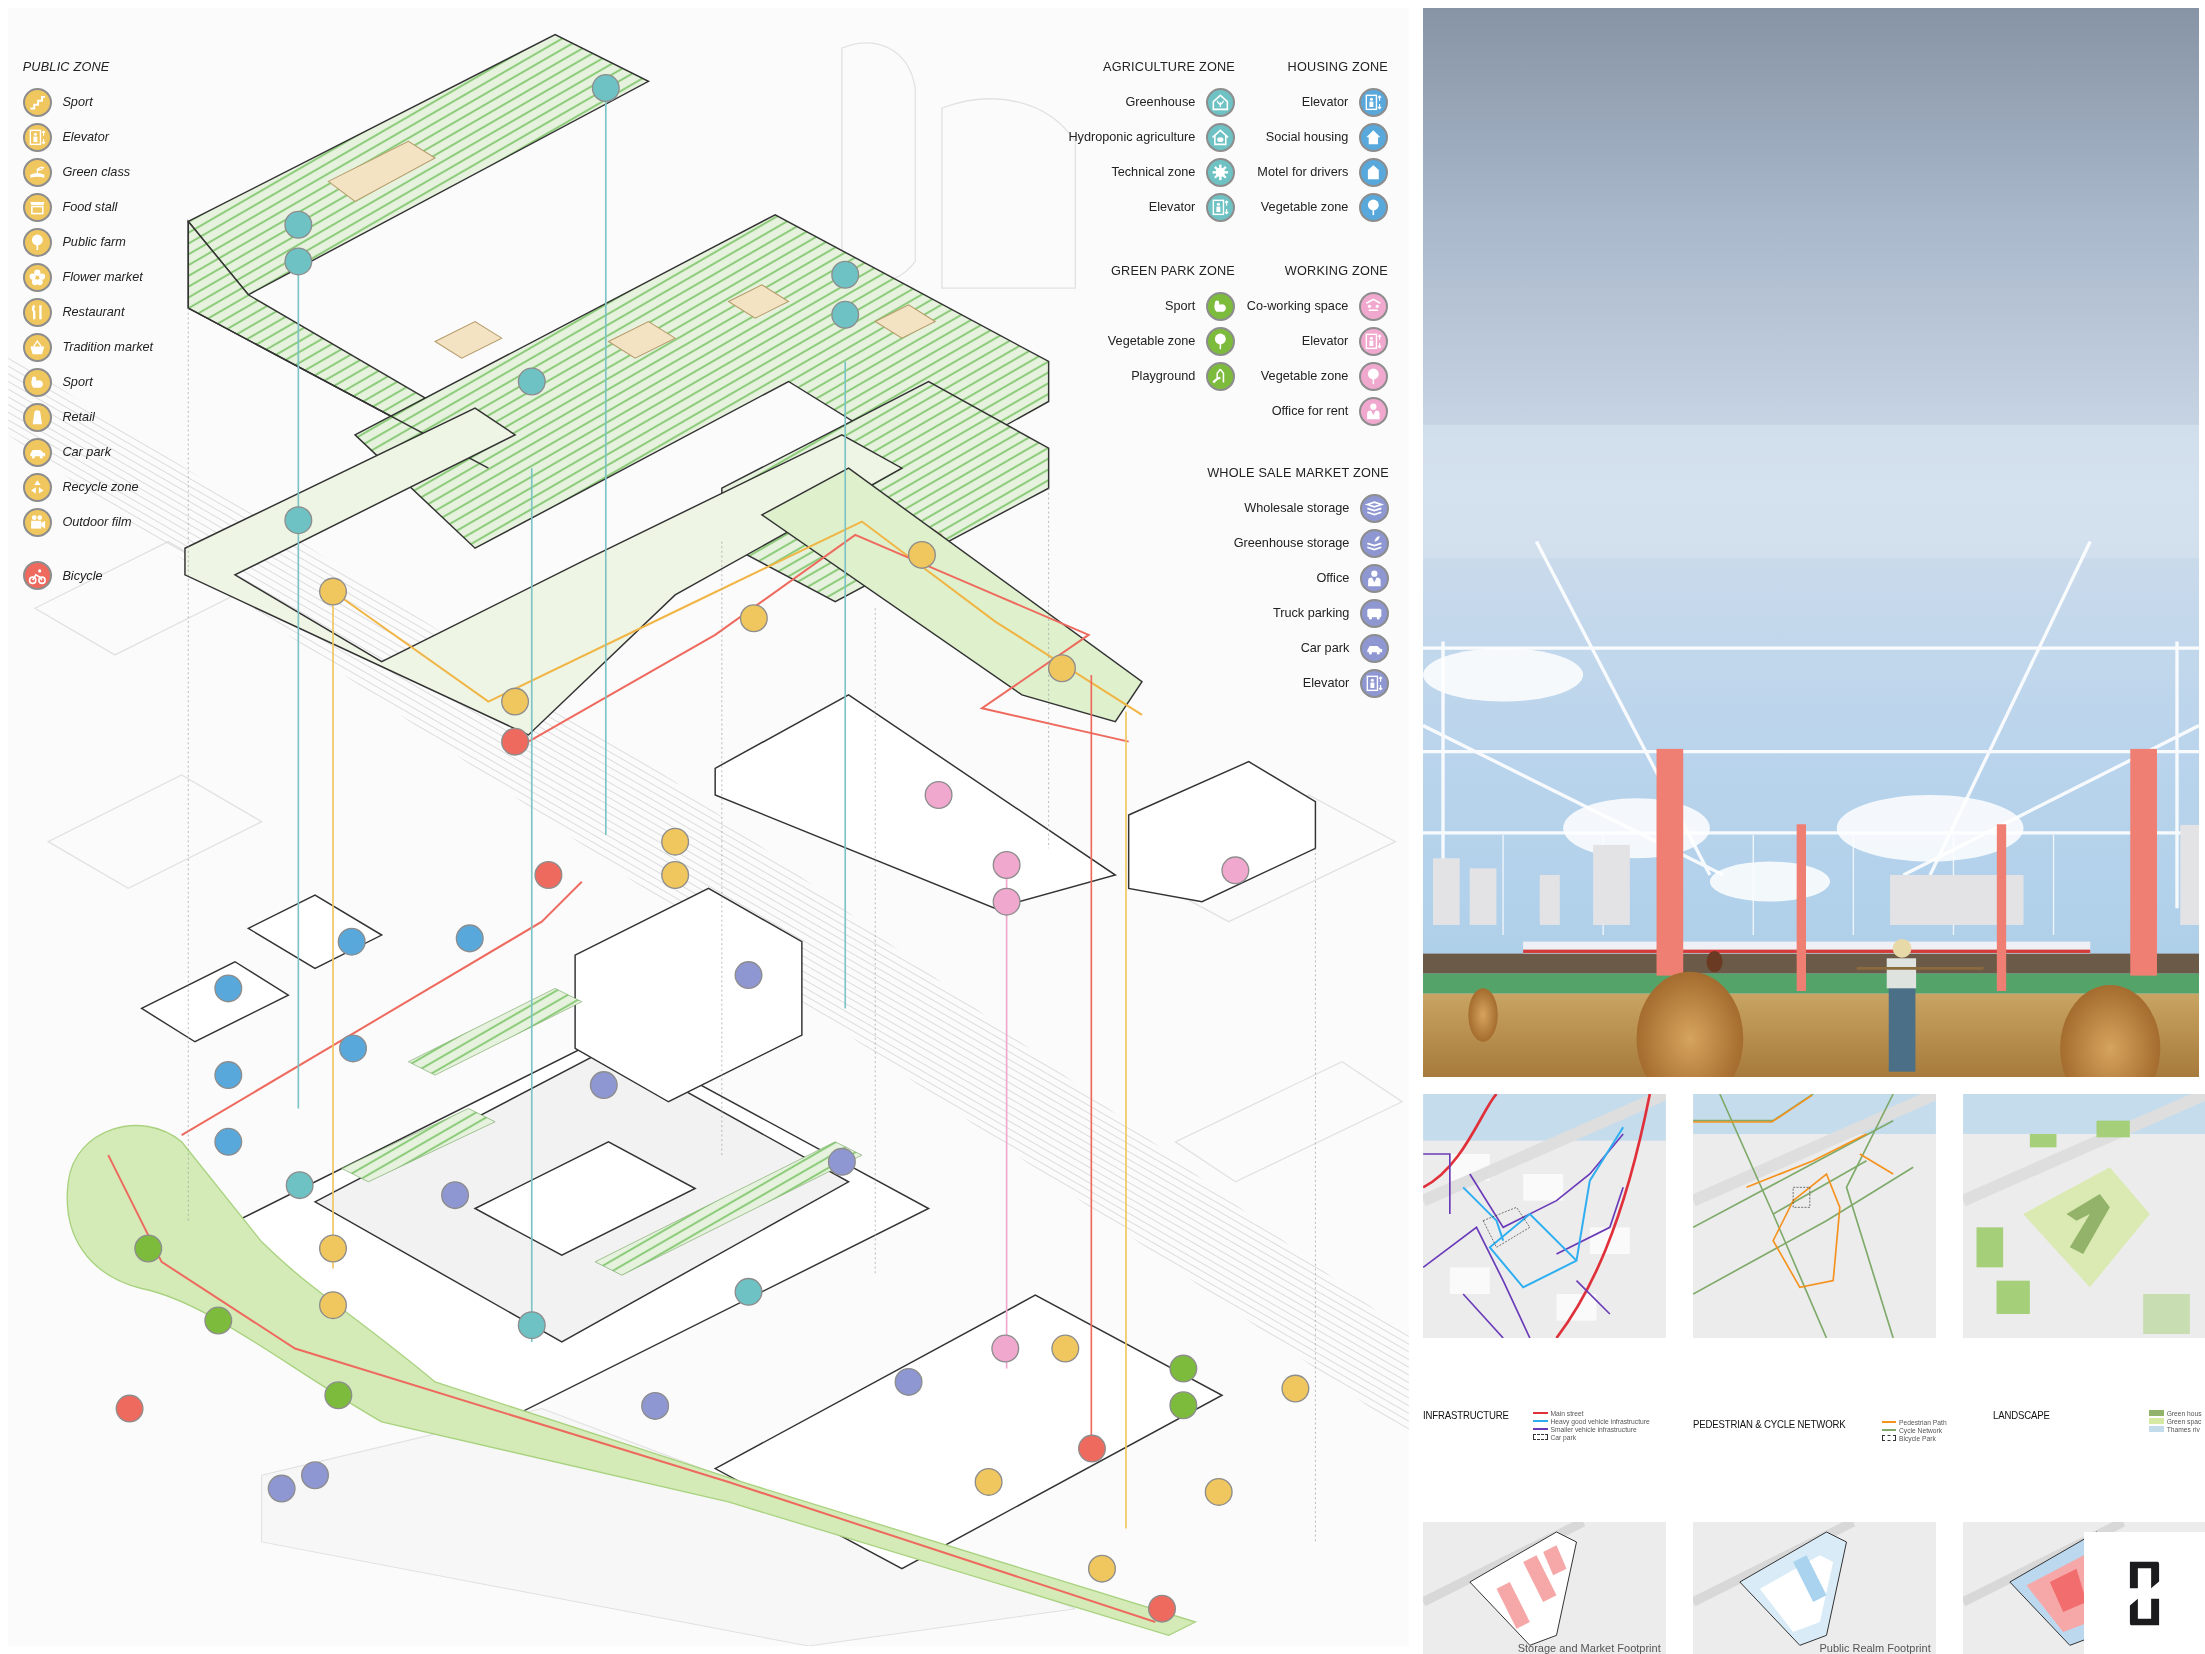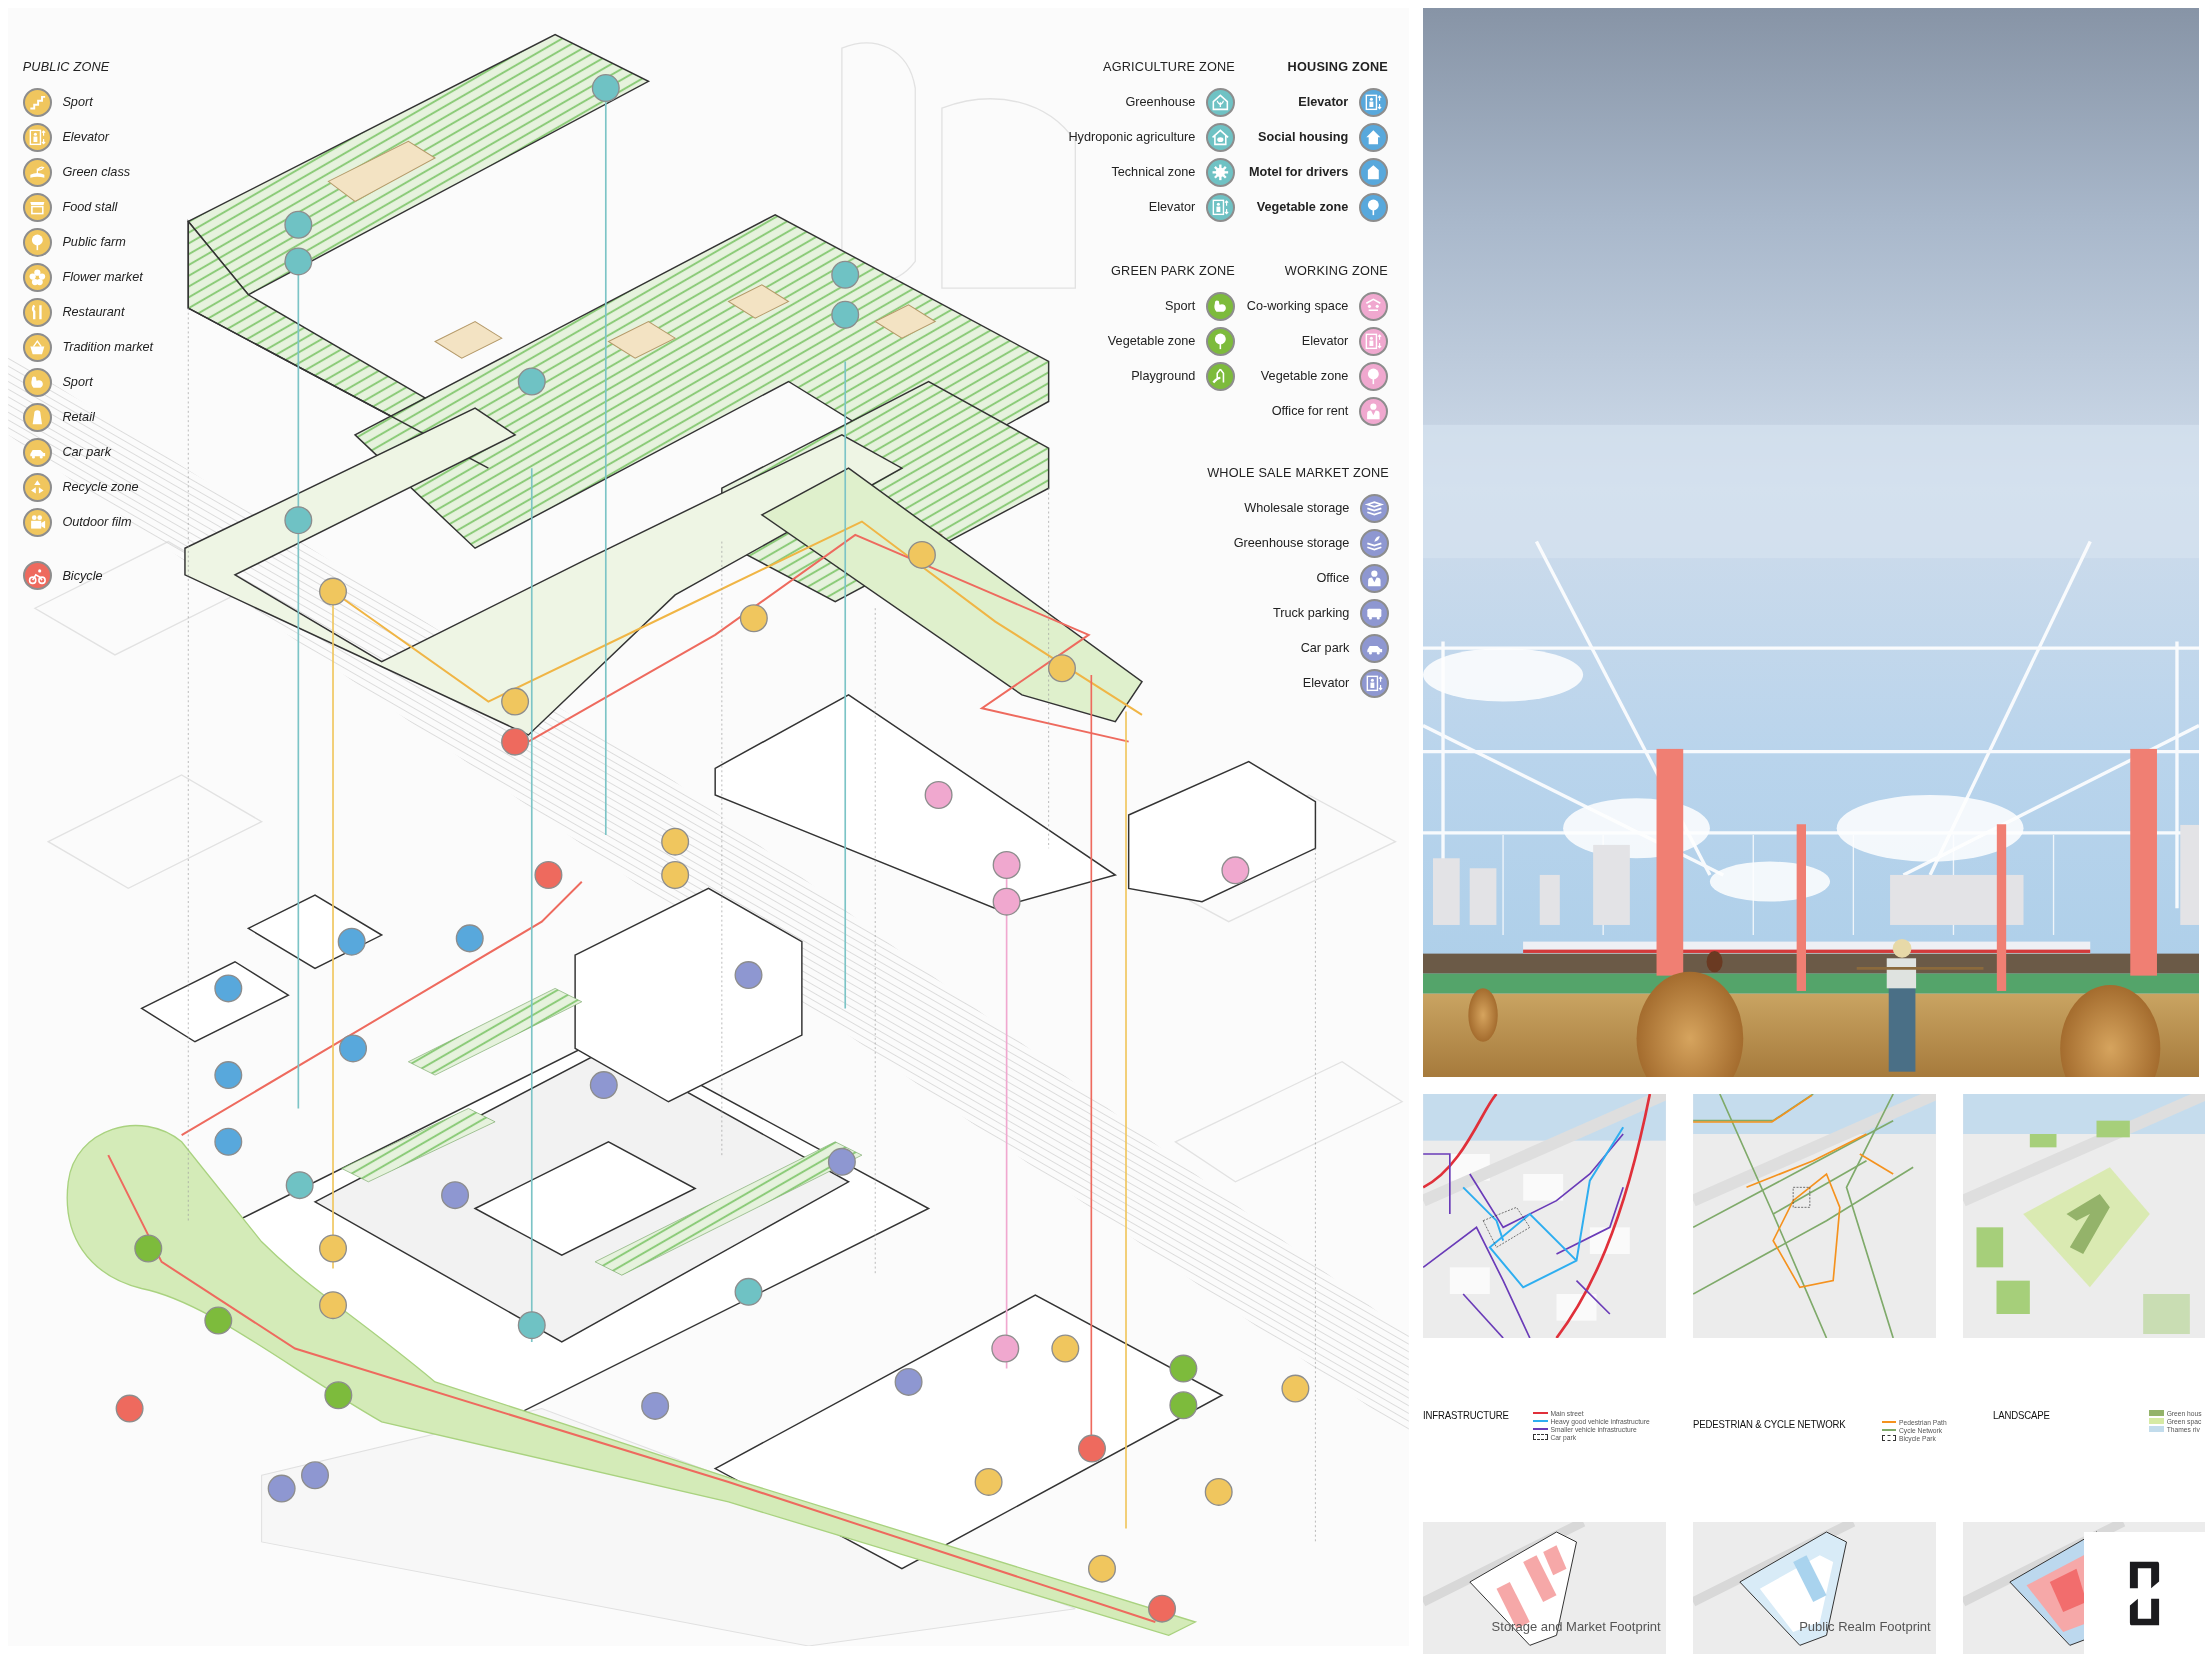--- a/index.html
+++ b/index.html
@@ -18,21 +18,21 @@
   .ico { width: 29px; height: 29px; border-radius: 50%; border: 2px solid #8d8d8d; display: flex; align-items: center; justify-content: center; flex: 0 0 29px; }
   .ico svg { width: 18.7px; height: 18.7px; }
 
   
   #render { position: absolute; left: 1423px; top: 8px; width: 776px; height: 1069px; overflow: hidden; }
   #render svg { width: 100%; height: 100%; display: block; }
 
   
   .map { position: absolute; width: 243px; overflow: hidden; background: #ececec; }
   .map svg { width: 100%; height: 100%; display: block; }
-  .map .cap { position: absolute; right: 5.3px; bottom: 20px; font-size: 13px; color: #555; }
+  .map .cap { position: absolute; right: 5.3px; bottom: 0; font-size: 11px; color: #555; }
 
   .maplegend { position: absolute; top: 1409px; display: flex; gap: 9.3px; }
   .maplegend .head { font-size: 11.3px; color: #111; letter-spacing: -0.2px; white-space: nowrap; font-family: "Liberation Sans Narrow", "Liberation Sans", sans-serif; transform: scaleX(0.85); transform-origin: left; }
   .maplegend ul { list-style: none; }
   .maplegend li { display: flex; align-items: center; gap: 2.7px; font-size: 6.7px; color: #555; height: 8px; white-space: nowrap; }
   .maplegend .sw { width: 14.7px; height: 2.7px; display: inline-block; }
   .maplegend .sw.dash { height: 6px; border: 0.7px dashed #333; background: transparent; }
   .maplegend .sw.block { height: 6.7px; }
 
   #logo { position: absolute; left: 2084px; top: 1532px; width: 121px; height: 122px; background: #fff; display: flex; align-items: center; justify-content: center; }
@@ -376,21 +376,21 @@
               <rect x="3" y="3" width="13" height="18" fill="none" stroke="#fff" stroke-width="1.8"></rect>
               <circle cx="9.5" cy="8" r="2" fill="#fff"></circle>
               <rect x="7" y="11" width="5" height="7" fill="#fff"></rect>
               <path d="M20 4 V10 M18 6 L20 4 L22 6 M20 14 V20 M18 18 L20 20 L22 18" stroke="#fff" stroke-width="1.5" fill="none"></path>
             </svg>
           </span>
         </div>
       </div>
   </div>
 
-  <div class="legend-col right" style="left:1187px; top:52px; width:193px;font-weight:bold;">
+  <div class="legend-col right" style="left:1187px; top:52px; width:193px;">
     <div class="legend-title" style="text-align:right">HOUSING ZONE</div>
     <div id="housing-items">
         <div class="legend-item">
           <span class="lbl">Elevator</span>
           <span class="ico" style="background: rgb(88, 168, 220);">
             <svg viewBox="0 0 24 24">
               <rect x="3" y="3" width="13" height="18" fill="none" stroke="#fff" stroke-width="1.8"></rect>
               <circle cx="9.5" cy="8" r="2" fill="#fff"></circle>
               <rect x="7" y="11" width="5" height="7" fill="#fff"></rect>
               <path d="M20 4 V10 M18 6 L20 4 L22 6 M20 14 V20 M18 18 L20 20 L22 18" stroke="#fff" stroke-width="1.5" fill="none"></path>

